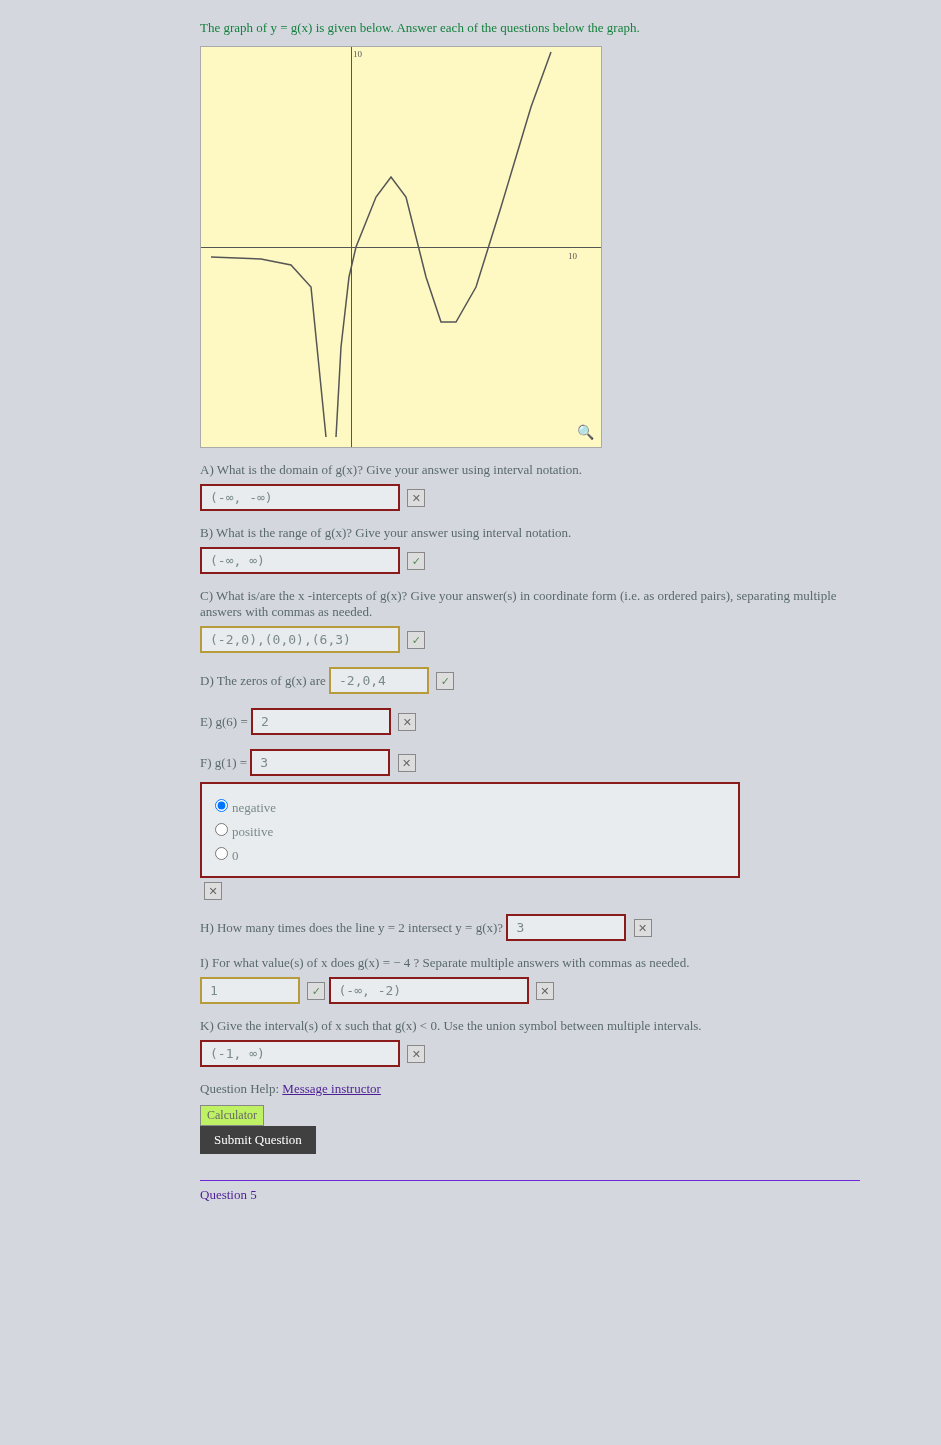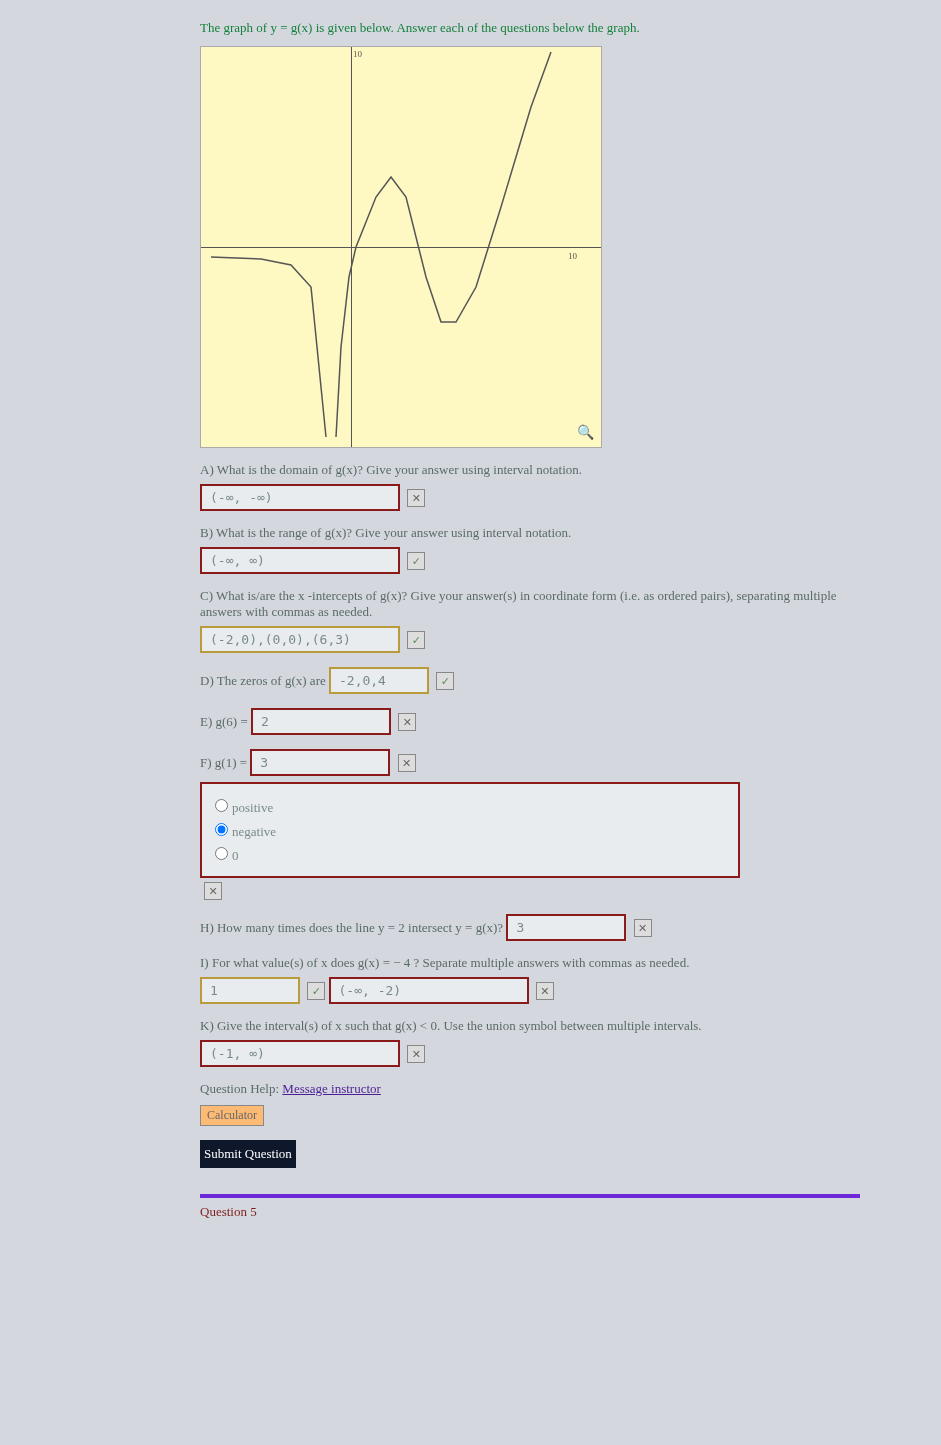--- a/index.html
+++ b/index.html
@@ -66,39 +66,38 @@
     padding:8px;
     width: 520px;
     background:#e8ecee;
   }
   .radio-row { margin:4px 0; color:#7a8a8a; }
   .radio-row input { margin-right:4px; }
   .link { color:#4c1d95; text-decoration:underline; cursor:pointer; }
   .calc-btn {
     display:inline-block;
     border:1px solid #888;
-    background:#fdba74;
+    background:#bef264;
     padding:2px 6px;
     margin-top:2px;
     color:#666;
     font-size:12px;
   }
   .submit-btn {
     display:inline-block;
-    background:#0f172a;
+    background:#404040;
     color:#fff;
-    padding:6px 4px;
-    margin-top:14px;
+    padding:6px 14px;
     font-size:13px;
     cursor:pointer;
   }
   .footer-q {
     margin-top:26px;
-    color:#7f1d1d;
-    border-top:4px solid #6d28d9;
+    color:#4c1d95;
+    border-top:1px solid #6d28d9;
     padding-top:6px;
   }
   svg.curve { position:absolute; top:0; left:0; }
   .tick-label { position:absolute; font-size:9px; color:#555; }
   .mag { position:absolute; right:6px; bottom:6px; font-size:14px; color:#888; }
 </style>
 </head>
 <body>
 
 <div class="content">
@@ -141,22 +140,22 @@
     <span class="x-btn">✕</span>
   </div>
 
   <div class="q">
     <span>F) g(1) =</span>
     <span class="answer-box" style="min-width:120px">3</span>
     <span class="x-btn">✕</span>
   </div>
 
   <div class="radio-group">
+    <div class="radio-row"><input type="radio" name="g" checked="" style=""><span>negative</span></div>
     <div class="radio-row"><input type="radio" name="g" style=""><span>positive</span></div>
-    <div class="radio-row"><input type="radio" name="g" checked="" style=""><span>negative</span></div>
     <div class="radio-row"><input type="radio" name="g" style=""><span>0</span></div>
   </div>
   <span class="x-btn" style="margin-top:4px">✕</span>
 
   <div class="q">
     <span>H) How many times does the line y = 2 intersect y = g(x)?</span>
     <span class="answer-box" style="min-width:100px">3</span>
     <span class="x-btn">✕</span>
   </div>
 

